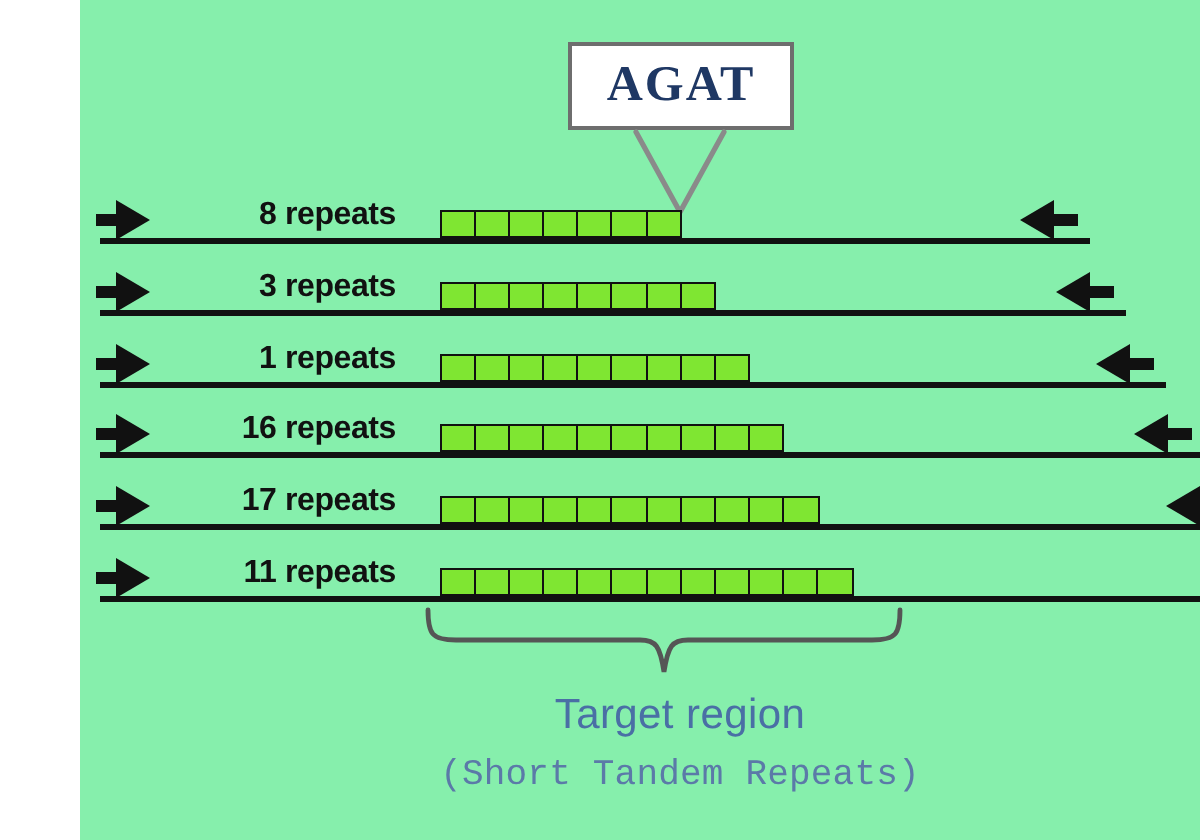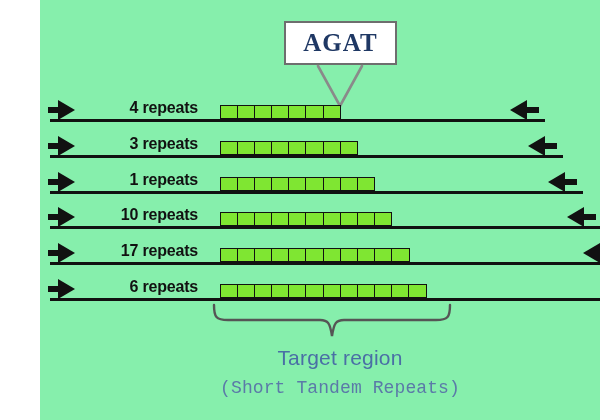--- a/index.html
+++ b/index.html
@@ -171,21 +171,21 @@
 
   <svg class="pointer" viewBox="0 0 60 46" xmlns="http://www.w3.org/2000/svg">
     <path d="M 8 2 L 30 42 L 52 2" fill="none" stroke="#8a8a8a" stroke-width="2.6" stroke-linecap="round" stroke-linejoin="miter"></path>
   </svg>
 
   <div id="rows-host">
       <div class="row" style="top: 82px;">
         <div class="backbone" style="width: 495px;"></div>
         <div class="arrow-right-stub" style="left: 8px;"></div>
         <div class="arrow-right" style="left: 18px;"></div>
-        <div class="row-label" style="left: 38px; width: 120px;">4 repeats</div>
+        <div class="row-label" style="left: 38px; width: 120px;">8 repeats</div>
         <div class="repeats" style="left: 180px;">
           <div class="repeat-unit"></div>
           <div class="repeat-unit"></div>
           <div class="repeat-unit"></div>
           <div class="repeat-unit"></div>
           <div class="repeat-unit"></div>
           <div class="repeat-unit"></div>
           <div class="repeat-unit"></div>
         </div>
         <div class="arrow-left" style="left: 470px;"></div>
@@ -225,21 +225,21 @@
           <div class="repeat-unit"></div>
           <div class="repeat-unit"></div>
         </div>
         <div class="arrow-left" style="left: 508px;"></div>
         <div class="arrow-left-stub" style="left: 525px;"></div>
       </div>
       <div class="row" style="top: 189px;">
         <div class="backbone" style="width: 552px;"></div>
         <div class="arrow-right-stub" style="left: 8px;"></div>
         <div class="arrow-right" style="left: 18px;"></div>
-        <div class="row-label" style="left: 38px; width: 120px;">10 repeats</div>
+        <div class="row-label" style="left: 38px; width: 120px;">16 repeats</div>
         <div class="repeats" style="left: 180px;">
           <div class="repeat-unit"></div>
           <div class="repeat-unit"></div>
           <div class="repeat-unit"></div>
           <div class="repeat-unit"></div>
           <div class="repeat-unit"></div>
           <div class="repeat-unit"></div>
           <div class="repeat-unit"></div>
           <div class="repeat-unit"></div>
           <div class="repeat-unit"></div>
@@ -266,21 +266,21 @@
           <div class="repeat-unit"></div>
           <div class="repeat-unit"></div>
         </div>
         <div class="arrow-left" style="left: 543px;"></div>
         <div class="arrow-left-stub" style="left: 560px;"></div>
       </div>
       <div class="row" style="top: 261px;">
         <div class="backbone" style="width: 588px;"></div>
         <div class="arrow-right-stub" style="left: 8px;"></div>
         <div class="arrow-right" style="left: 18px;"></div>
-        <div class="row-label" style="left: 38px; width: 120px;">6 repeats</div>
+        <div class="row-label" style="left: 38px; width: 120px;">11 repeats</div>
         <div class="repeats" style="left: 180px;">
           <div class="repeat-unit"></div>
           <div class="repeat-unit"></div>
           <div class="repeat-unit"></div>
           <div class="repeat-unit"></div>
           <div class="repeat-unit"></div>
           <div class="repeat-unit"></div>
           <div class="repeat-unit"></div>
           <div class="repeat-unit"></div>
           <div class="repeat-unit"></div>

